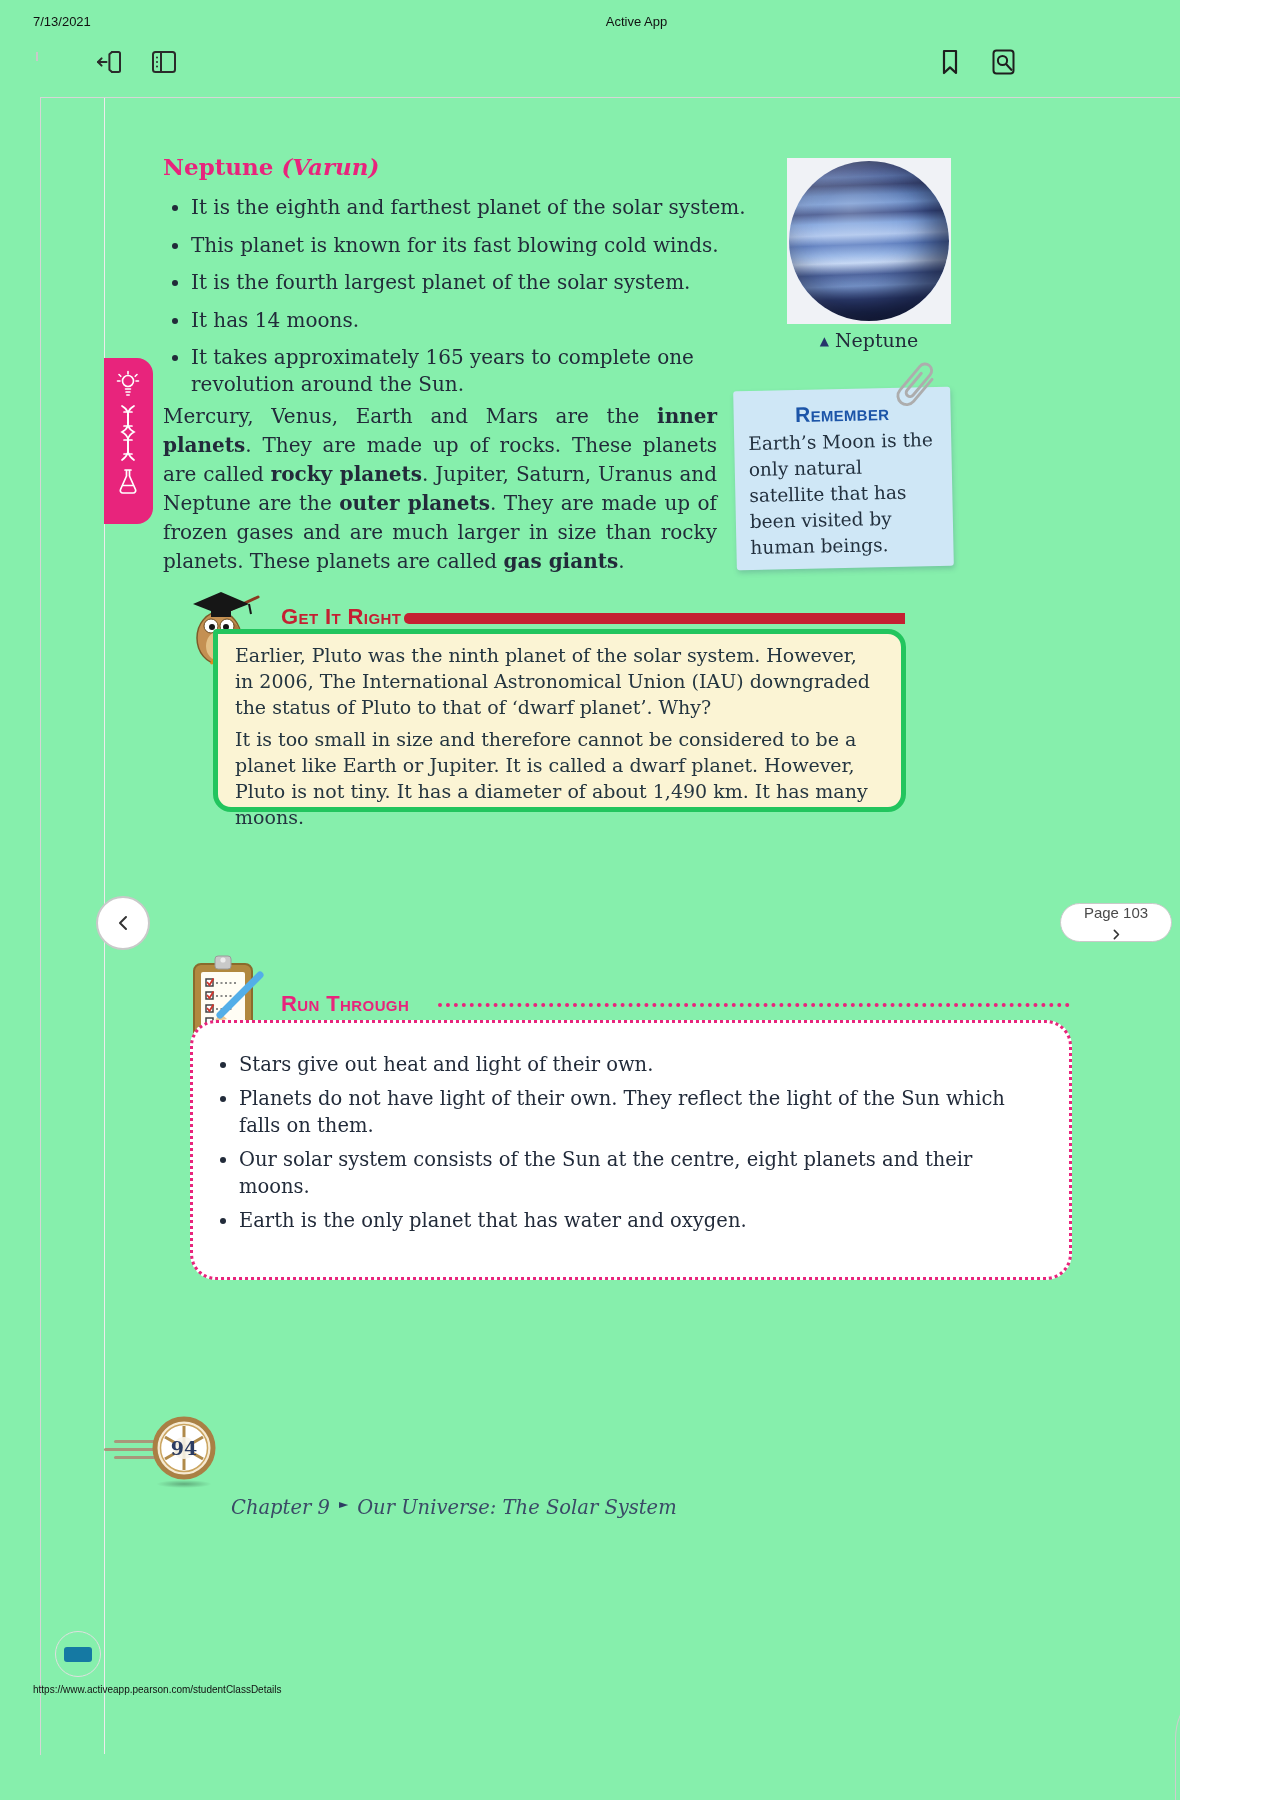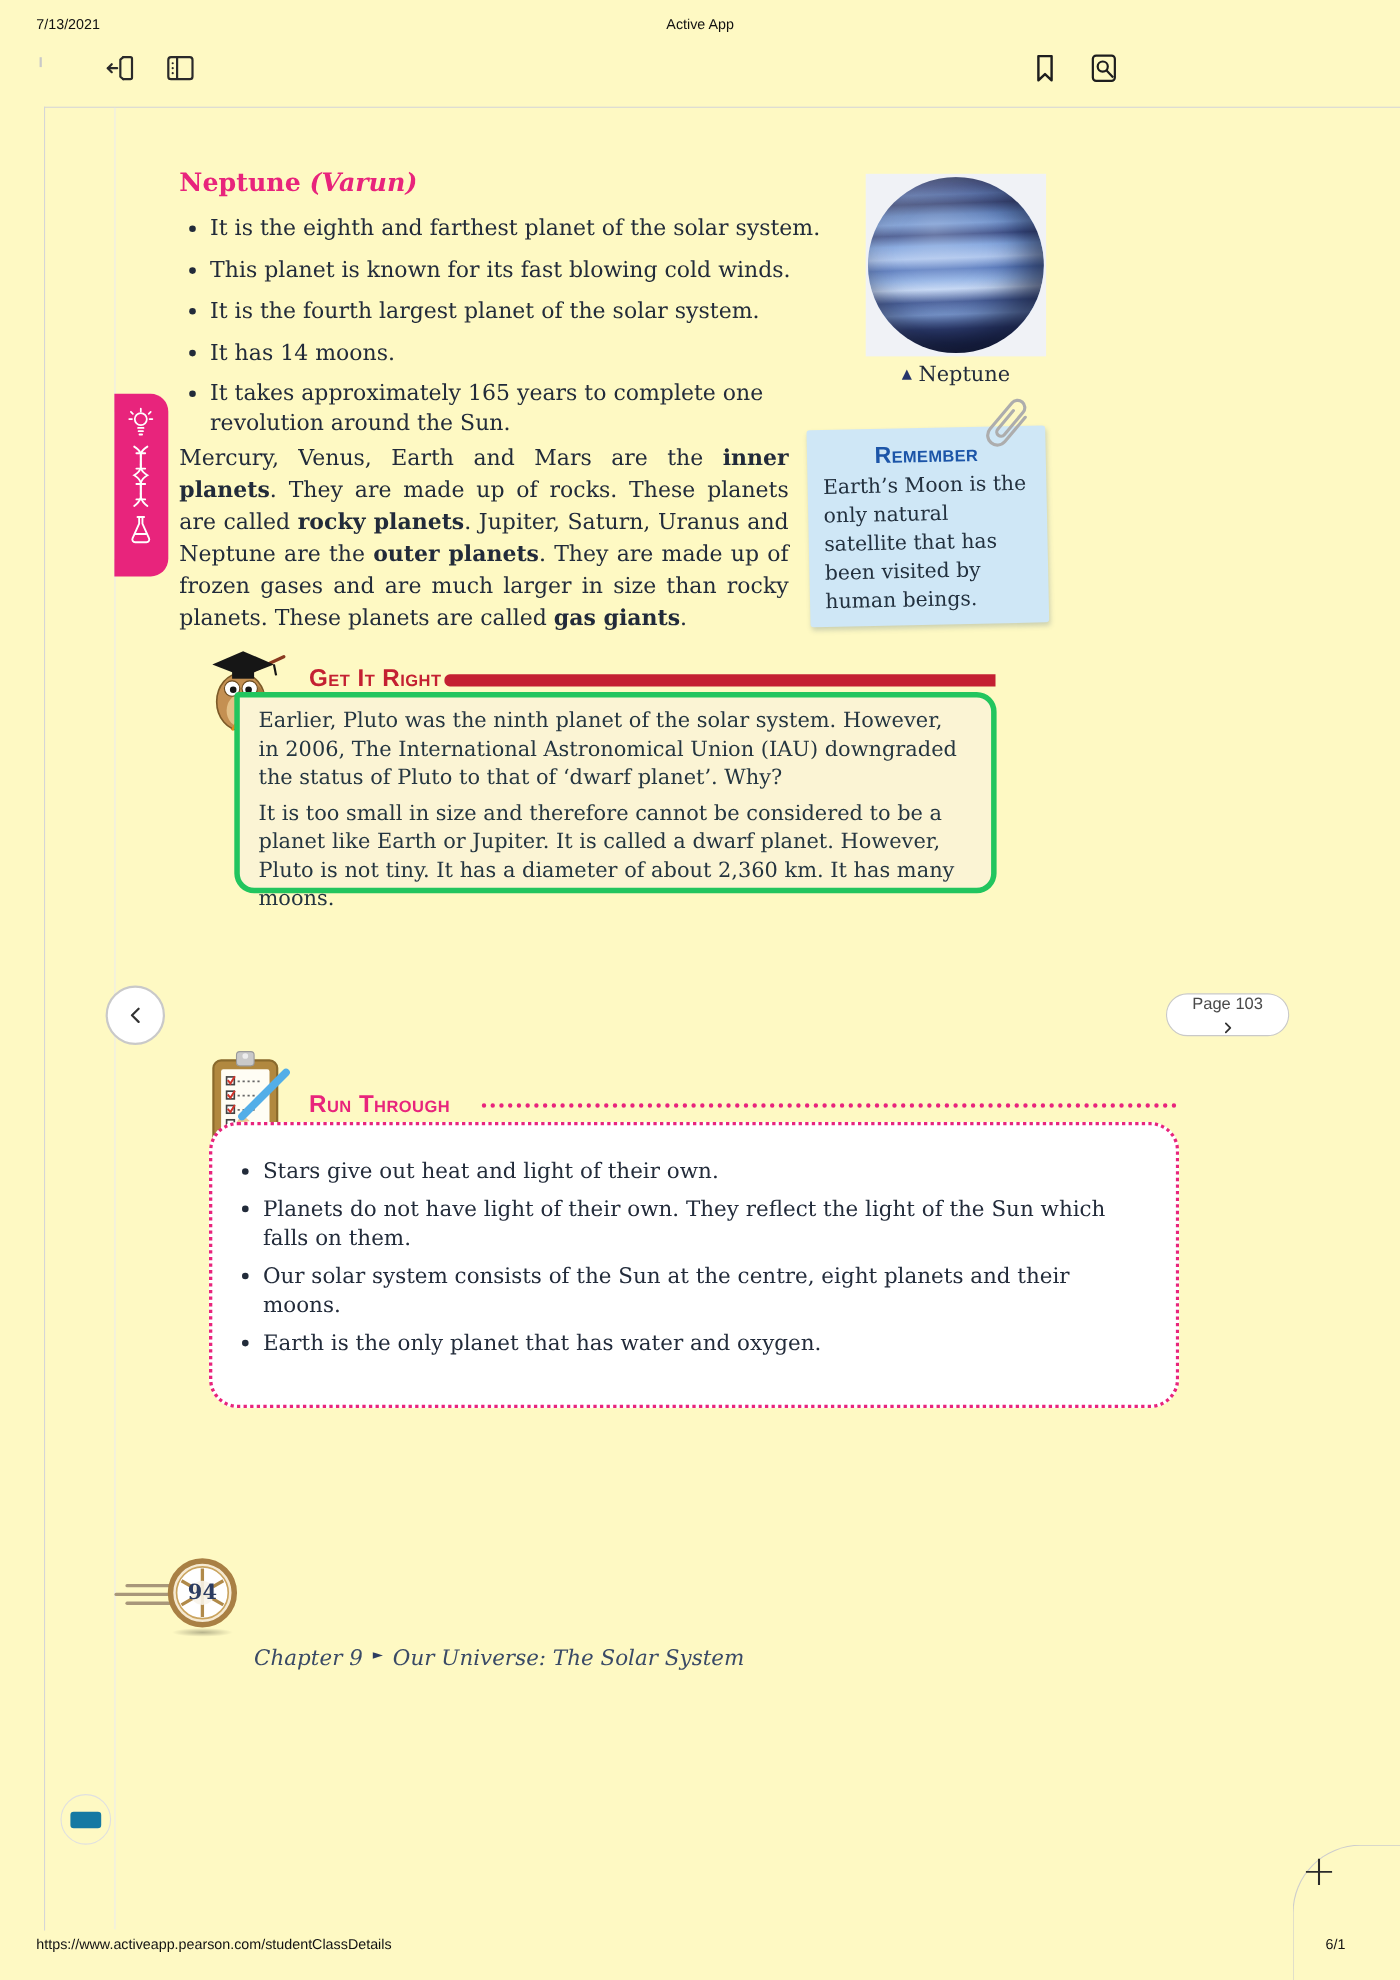--- a/index.html
+++ b/index.html
@@ -1,27 +1,27 @@
 <!DOCTYPE html>
 <html><head>
 <meta charset="utf-8">
 <style>
   * { margin:0; padding:0; box-sizing:border-box; }
   html,body { background:#ffffff; }
   #screen {
-    position:relative; width:1273px; height:1800px; background:#fef9c3;
+    position:relative; width:1180px; height:1800px; background:#86efac;
     font-family:"Liberation Sans", sans-serif; overflow:hidden; color:#1a1a1a;
   }
   .abs { position:absolute; }
   .serif { font-family:"DejaVu Serif", serif; }
 
   
   .print-date { left:33px; top:14px; font-size:13px; color:#111; }
   .print-title { left:0; top:14px; width:1273px; text-align:center; font-size:13px; color:#111; }
-  .print-url { left:33px; top:1760px; font-size:13px; color:#111; }
+  .print-url { left:33px; top:1684px; font-size:10px; color:#111; }
   .print-count { left:1205px; top:1760px; font-size:13px; color:#111; }
 
   
   .tb-icon { top:46px; width:32px; height:32px; cursor:pointer; }
   .tb-exit { left:93px; }
   .tb-split { left:148px; }
   .tb-bookmark { left:934px; }
   .tb-search { left:988px; }
 
   .hrule { left:40px; top:97px; width:1233px; height:1px; background:#d6d6d6; }
@@ -233,21 +233,21 @@
     <polygon points="38,50 33,56 43,56" fill="#e0891d"></polygon>
     <polygon points="12,22 40,10 68,22 40,33" fill="#161616"></polygon>
     <rect x="30" y="28" width="20" height="7" fill="#161616"></rect>
     <line x1="68" y1="22" x2="70" y2="32" stroke="#161616" stroke-width="2"></line>
     <path d="M30 82 l3 -5 3 5 M44 82 l3 -5 3 5" stroke="#e0891d" stroke-width="2.5" fill="none"></path>
   </svg>
   <div class="abs gir-title">Get It Right</div>
   <div class="abs gir-bar"></div>
   <div class="abs gir-box">
     <p class="q">Earlier, Pluto was the ninth planet of the solar system. However, in 2006, The International Astronomical Union (IAU) downgraded the status of Pluto to that of ‘dwarf planet’. Why?</p>
-    <p>It is too small in size and therefore cannot be considered to be a planet like Earth or Jupiter. It is called a dwarf planet. However, Pluto is not tiny. It has a diameter of about 2,360 km. It has many moons.</p>
+    <p>It is too small in size and therefore cannot be considered to be a planet like Earth or Jupiter. It is called a dwarf planet. However, Pluto is not tiny. It has a diameter of about 1,490 km. It has many moons.</p>
   </div>
 
   <div class="abs nav-prev">
     <svg viewBox="0 0 14 20" width="14" height="20" fill="none" stroke="#333" stroke-width="2" stroke-linecap="round" stroke-linejoin="round">
       <polyline points="10,4 4,10 10,16"></polyline>
     </svg>
   </div>
   <div class="abs nav-page">
     <span>Page 103</span>
     <svg viewBox="0 0 12 16" width="12" height="16" fill="none" stroke="#333" stroke-width="2" stroke-linecap="round" stroke-linejoin="round">

